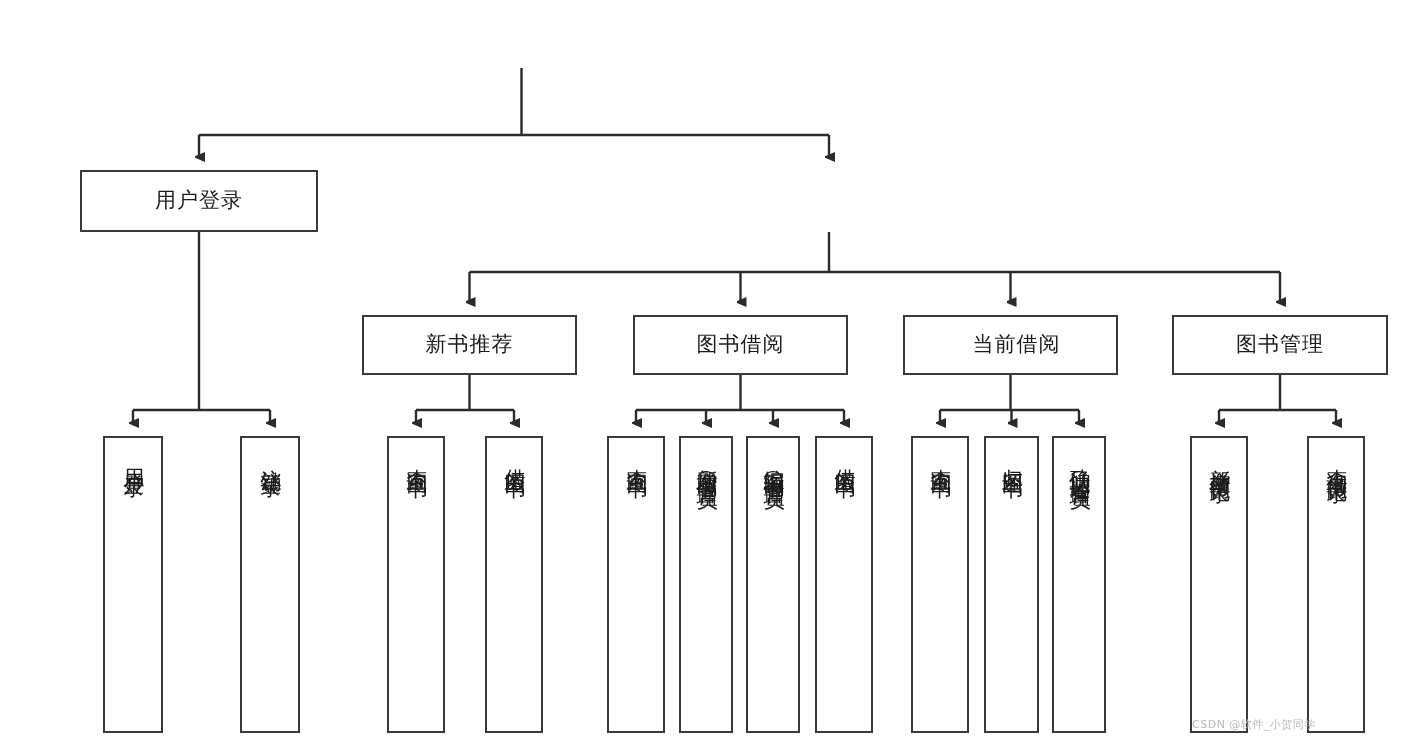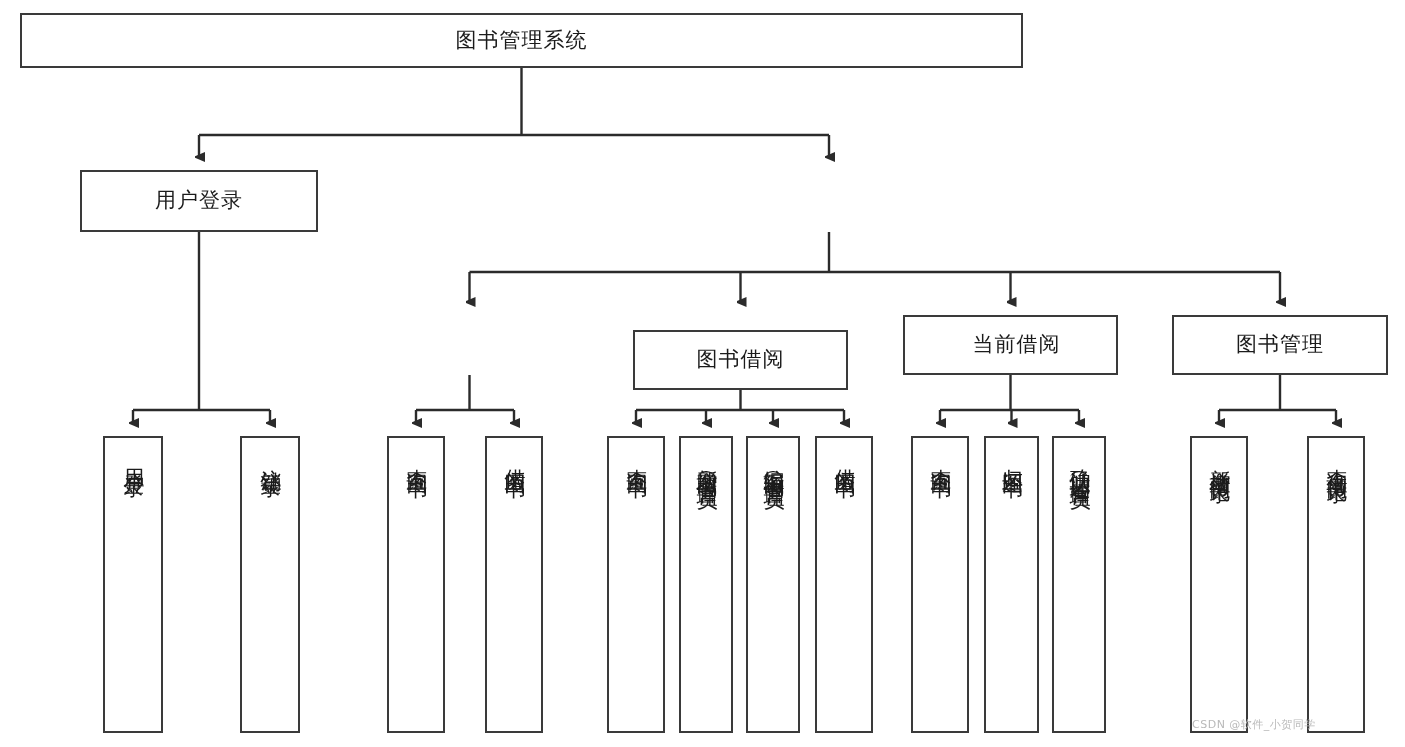--- a/index.html
+++ b/index.html
@@ -96,27 +96,27 @@
         <path d="M 1010.5 375 L 1010.5 410 M 940 410 L 1079 410"></path>
         <path d="M 940 410 L 940 423" marker-end="url(#arrow)"></path>
         <path d="M 1011.5 410 L 1011.5 423" marker-end="url(#arrow)"></path>
         <path d="M 1079 410 L 1079 423" marker-end="url(#arrow)"></path>
         <path d="M 1280 375 L 1280 410 M 1219 410 L 1336 410"></path>
         <path d="M 1219 410 L 1219 423" marker-end="url(#arrow)"></path>
         <path d="M 1336 410 L 1336 423" marker-end="url(#arrow)"></path>
       </g>
   </svg>
 
-  <div class="node h-node" style="left: 20px; top: 13px; width: 1003px; height: 55px;">
-      <span>图书管理系统</span>
-    </div>
     <div class="node h-node" style="left: 80px; top: 170px; width: 238px; height: 62px;">
       <span>用户登录</span>
     </div>
-    <div class="node h-node" style="left: 633px; top: 330px; width: 215px; height: 60px;">
+    <div class="node h-node" style="left: 362px; top: 315px; width: 215px; height: 60px;">
+      <span>新书推荐</span>
+    </div>
+    <div class="node h-node" style="left: 633px; top: 315px; width: 215px; height: 60px;">
       <span>图书借阅</span>
     </div>
     <div class="node h-node" style="left: 903px; top: 315px; width: 215px; height: 60px; padding-left: 12px;">
       <span>当前借阅</span>
     </div>
     <div class="node h-node" style="left: 1172px; top: 315px; width: 216px; height: 60px;">
       <span>图书管理</span>
     </div>
     <div class="node v-node" style="left: 103px; top: 436px; width: 60px; height: 297px;">
       <span class="v-label">用户登录</span>

